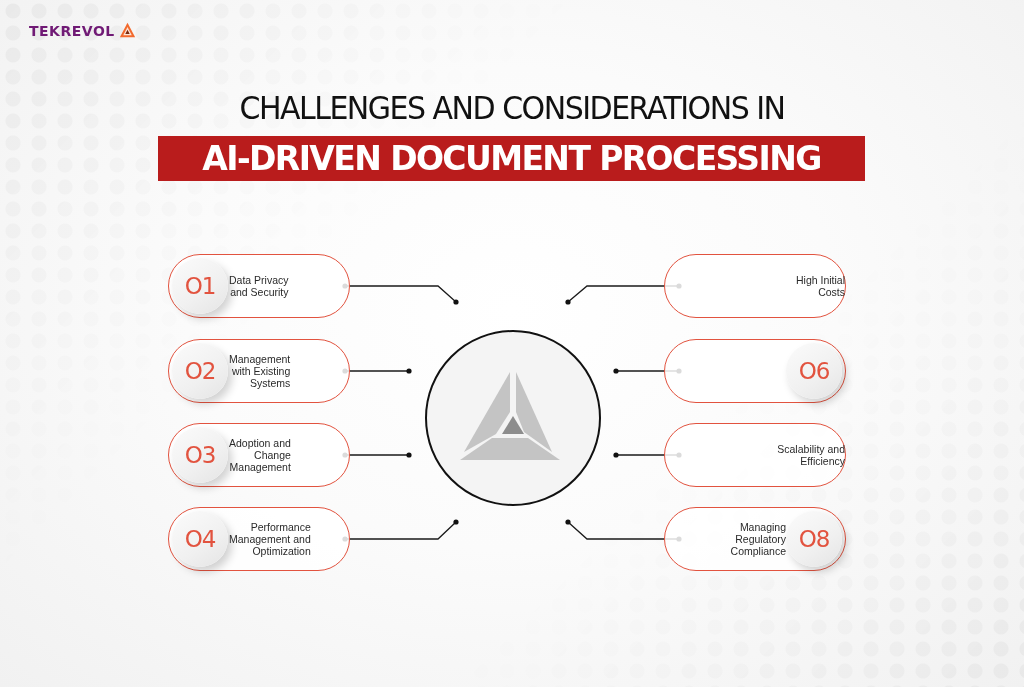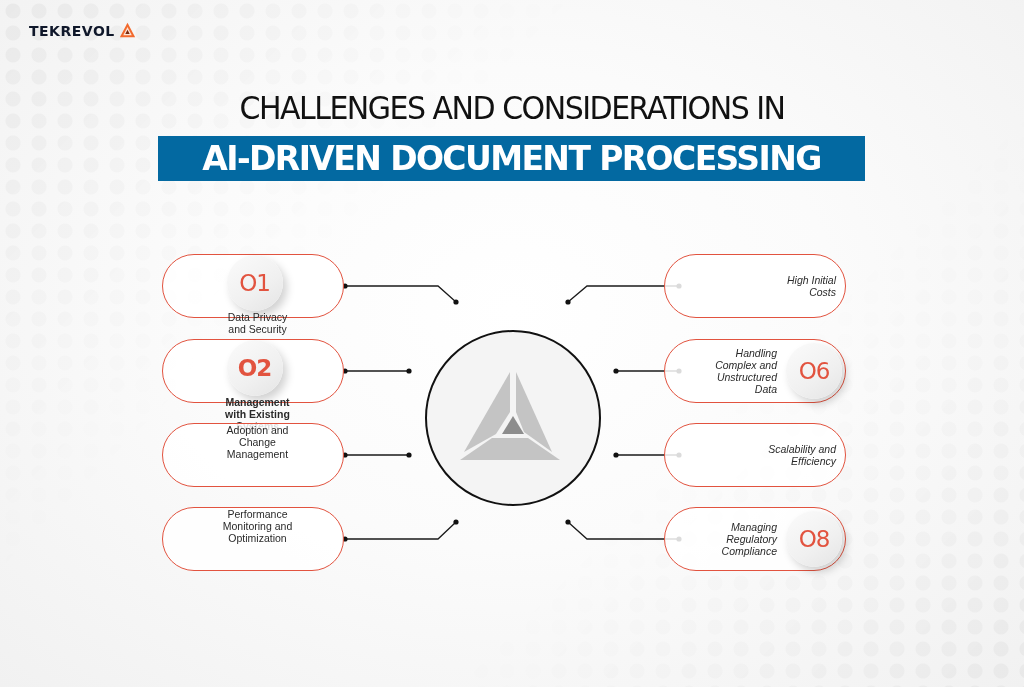--- a/index.html
+++ b/index.html
@@ -15,68 +15,68 @@
     background-size: 26px 22px;
     -webkit-mask-image: linear-gradient(135deg, rgba(0,0,0,0.9) 0%, rgba(0,0,0,0) 35%, rgba(0,0,0,0) 65%, rgba(0,0,0,0.8) 100%);
     mask-image: linear-gradient(135deg, rgba(0,0,0,0.9) 0%, rgba(0,0,0,0) 35%, rgba(0,0,0,0) 65%, rgba(0,0,0,0.8) 100%);
   }
   .logo {
     position: absolute; left: 29px; top: 22px;
     display: flex; align-items: center; gap: 4px;
   }
   .logo-text {
     font-family: "DejaVu Sans", sans-serif;
-    font-weight: bold; font-size: 14px; letter-spacing: 0.5px; color: #0f172a; text-align: center;
+    font-weight: bold; font-size: 14px; letter-spacing: 0.5px; color: #701a75; text-align: center;
   }
   .logo-mark { width: 17px; height: 17px; }
 
   .title-line1 {
     position: absolute; left: 0; right: 0; top: 90px;
     text-align: center;
     font-family: "DejaVu Sans", sans-serif;
     font-size: 30px; font-weight: normal; letter-spacing: -1.5px;
     color: #111;
     transform: scaleY(1.05);
   }
   .title-banner {
     position: absolute; left: 158px; top: 136px; width: 707px; height: 45px;
-    background: #0369a1;
+    background: #b91c1c;
     display: flex; align-items: center; justify-content: center;
   }
   .title-line2 {
     font-family: "DejaVu Sans", sans-serif;
     font-weight: bold; font-size: 33px; letter-spacing: -1.6px;
     color: #fff;
   }
 
   .pill {
     position: absolute; width: 182px; height: 64px;
     border: 1.5px solid #e2533f; border-radius: 32px;
     background: rgba(255,255,255,0.85);
     display: flex; align-items: center;
   }
-  .pill.left { left: 162px; flex-direction: column; }
+  .pill.left { left: 168px; flex-direction: row; }
   .pill.right { left: 664px; flex-direction: row-reverse; }
   .num-circle {
     flex: 0 0 auto;
     width: 56px; height: 56px; border-radius: 50%;
     background: linear-gradient(145deg, #fbfbfb 0%, #f0f0f0 60%, #e4e4e4 100%);
     box-shadow: 4px 5px 8px rgba(0,0,0,0.18);
     display: flex; align-items: center; justify-content: center;
     color: #e2533f; font-size: 23px; letter-spacing: -1px;
     font-family: "DejaVu Sans", sans-serif;
   }
   .pill.left .num-circle { margin-left: 3px; }
   .pill.right .num-circle { margin-right: 3px; }
   .pill-label {
     font-size: 10.5px; line-height: 12px; color: #2a2a2a;
     white-space: pre-line;
   }
-  .pill.left .pill-label { margin-left: 9px; text-align: center; }
-  .pill.right .pill-label { margin-right: 9px; text-align: right; font-style: italic; }
+  .pill.left .pill-label { margin-left: 1px; text-align: right; }
+  .pill.right .pill-label { text-align: right; }
 
   .center-circle {
     position: absolute; left: 425px; top: 330px;
     width: 176px; height: 176px; border-radius: 50%;
     border: 2.5px solid #111;
     background: #f4f4f4;
     display: flex; align-items: center; justify-content: center;
   }
   svg.connectors { position: absolute; left: 0; top: 0; width: 1024px; height: 687px; pointer-events: none; }
 </style>
@@ -139,47 +139,45 @@
     <polygon points="34,70 70,70 102,92 2,92" fill="#c4c4c4"></polygon>
     <polygon points="55,48 66,66 44,66" fill="#8d8d8d"></polygon>
   </svg>
 </div>
 
 <div class="pill left" style="top:254px;">
   <div class="num-circle">O1</div>
   <div class="pill-label">Data Privacy
 and Security</div>
 </div>
-<div class="pill left" style="top:339px;font-weight:bold;">
+<div class="pill left" style="top:339px;">
   <div class="num-circle">O2</div>
   <div class="pill-label">Management
 with Existing
 Systems</div>
 </div>
 <div class="pill left" style="top:423px;">
+  <div class="num-circle">O3</div>
   <div class="pill-label">Adoption and
 Change
 Management</div>
 </div>
 <div class="pill left" style="top:507px;">
+  <div class="num-circle">O4</div>
   <div class="pill-label">Performance
-Monitoring and
+Management and
 Optimization</div>
 </div>
 
 <div class="pill right" style="top:254px;">
   <div class="pill-label">High Initial
 Costs</div>
 </div>
 <div class="pill right" style="top:339px;">
   <div class="num-circle">O6</div>
-  <div class="pill-label">Handling
-Complex and
-Unstructured
-Data</div>
 </div>
 <div class="pill right" style="top:423px;">
   <div class="pill-label">Scalability and
 Efficiency</div>
 </div>
 <div class="pill right" style="top:507px;">
   <div class="num-circle">O8</div>
   <div class="pill-label">Managing
 Regulatory
 Compliance</div>

